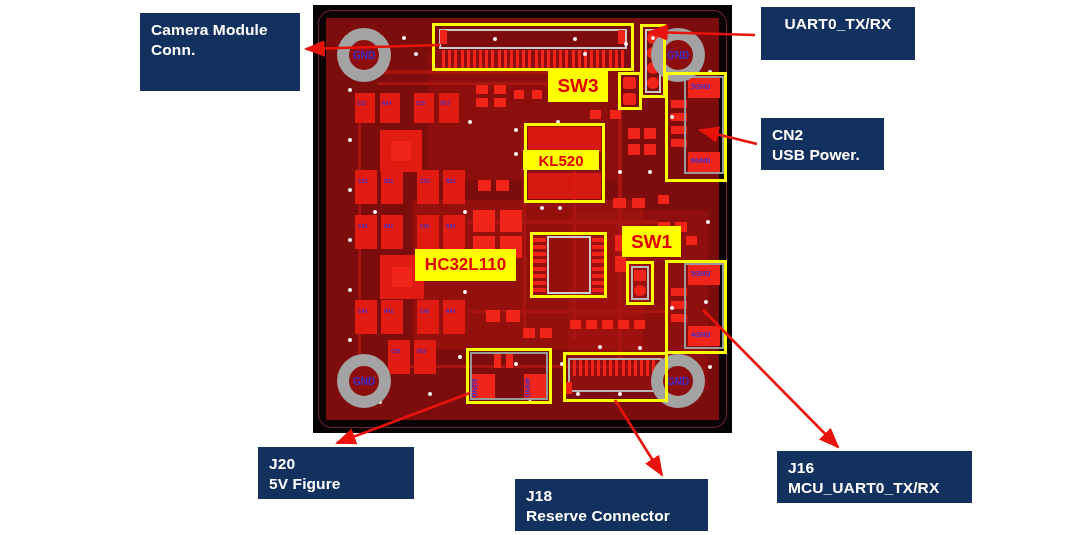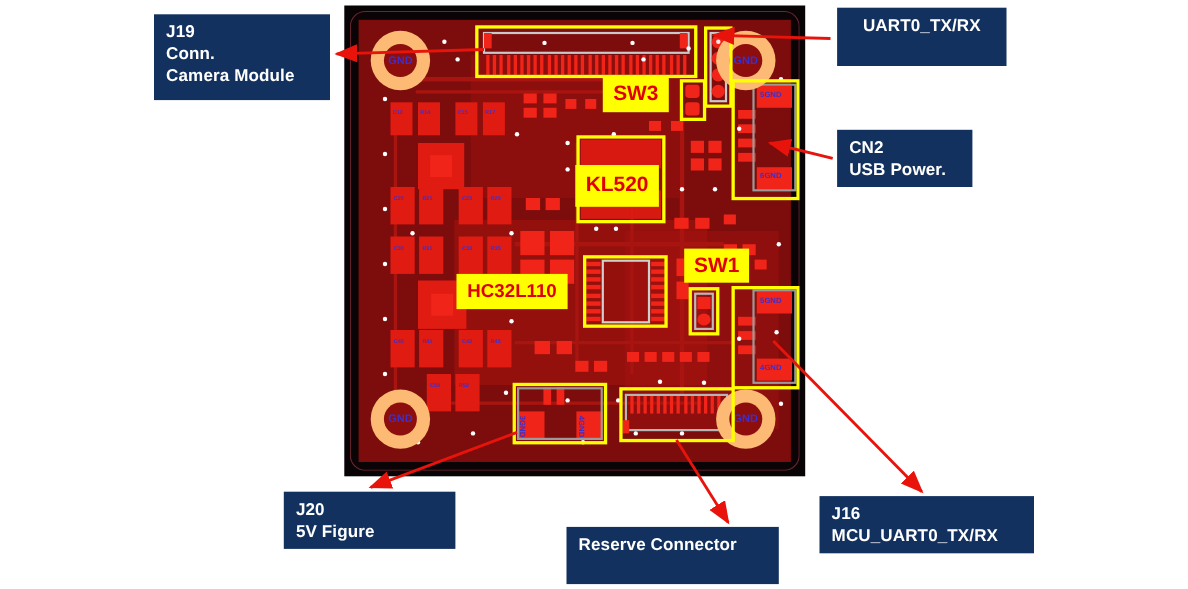--- a/index.html
+++ b/index.html
@@ -66,21 +66,21 @@
   .cu{position:absolute;background:#e01b12;}
   .cu2{position:absolute;background:#b01410;}
   .cu3{position:absolute;background:#7d0d0c;}
   .trace{position:absolute;background:#a81410;}
   .pad{position:absolute;background:#f02418;}
   .via{position:absolute;background:#ffffff;border-radius:50%;}
   .drill{position:absolute;background:#fde9ea;border-radius:50%;}
   .silk{position:absolute;color:#3b2fd0;font-size:5px;font-weight:bold;
         font-family:"Liberation Sans", sans-serif;white-space:nowrap;
         transform-origin:left top;}
-  .mount{position:absolute;border-radius:50%;background:#fdba74;
+  .mount{position:absolute;border-radius:50%;background:#a3a3a3;
          display:flex;align-items:center;justify-content:center;}
   .mount .ring{position:absolute;width:56%;height:56%;border-radius:50%;
          background:#8d0e0c;}
   .mount .gnd{position:relative;color:#3b2fd0;font-size:10px;font-weight:bold;z-index:3;}
   .hl{position:absolute;border:3px solid #ffff00;box-sizing:border-box;z-index:30;}
   .hlw{position:absolute;border:2px solid #c9c9c9;box-sizing:border-box;}
   .pinrow{position:absolute;display:flex;justify-content:space-between;}
   .pinrow i{display:block;background:#f02418;}
 
   
@@ -384,32 +384,32 @@
       <div class="mount" style="left:333px;top:344px;width:54px;height:54px;">
         <div class="ring"></div>
           <div class="gnd">GND</div>
       </div>
 
     </div>
   </div>
 
   <div id="ylabels">
       <div class="ylabel" style="left: 548px; top: 70px; width: 60px; height: 32px; font-size: 19px;">SW3</div>
-      <div class="ylabel" style="left: 523px; top: 150px; width: 76px; height: 38px; font-size: 19px;">KL520</div>
+      <div class="ylabel" style="left: 523px; top: 150px; width: 76px; height: 20px; font-size: 15px;">KL520</div>
       <div class="ylabel" style="left: 622px; top: 226px; width: 59px; height: 31px; font-size: 19px;">SW1</div>
       <div class="ylabel" style="left: 415px; top: 249px; width: 101px; height: 32px; font-size: 17px;">HC32L110</div>
     </div>
 
   <div id="callouts">
-      <div class="callout" style="left: 140px; top: 13px; width: 160px; height: 78px;"><span class="ln">J19</span><span class="ln">Conn.</span><span class="ln">Camera Module</span></div>
+      <div class="callout" style="left: 140px; top: 13px; width: 160px; height: 78px;"><span class="ln">Camera Module</span><span class="ln">Conn.</span></div>
       <div class="callout center" style="left: 761px; top: 7px; width: 154px; height: 53px;"><span class="ln">UART0_TX/RX</span></div>
       <div class="callout" style="left: 761px; top: 118px; width: 123px; height: 52px;"><span class="ln">CN2</span><span class="ln">USB Power.</span></div>
-      <div class="callout" style="left: 745px; top: 451px; width: 195px; height: 52px;"><span class="ln">J16</span><span class="ln">MCU_UART0_TX/RX</span></div>
+      <div class="callout" style="left: 777px; top: 451px; width: 195px; height: 52px;"><span class="ln">J16</span><span class="ln">MCU_UART0_TX/RX</span></div>
       <div class="callout" style="left: 258px; top: 447px; width: 156px; height: 52px;"><span class="ln">J20</span><span class="ln">5V Figure</span></div>
-      <div class="callout" style="left: 515px; top: 479px; width: 193px; height: 52px;"><span class="ln">Reserve Connector</span></div>
+      <div class="callout" style="left: 515px; top: 479px; width: 193px; height: 52px;"><span class="ln">J18</span><span class="ln">Reserve Connector</span></div>
     </div>
 
 
   <svg id="arrows" viewBox="0 0 1080 535">
     <defs>
       <marker id="ah" markerWidth="9" markerHeight="9" refX="7.2" refY="3.2" orient="auto" markerUnits="strokeWidth">
         <path d="M0,0 L8,3.2 L0,6.4 z" fill="#e8140c"></path>
       </marker>
     </defs>
 

